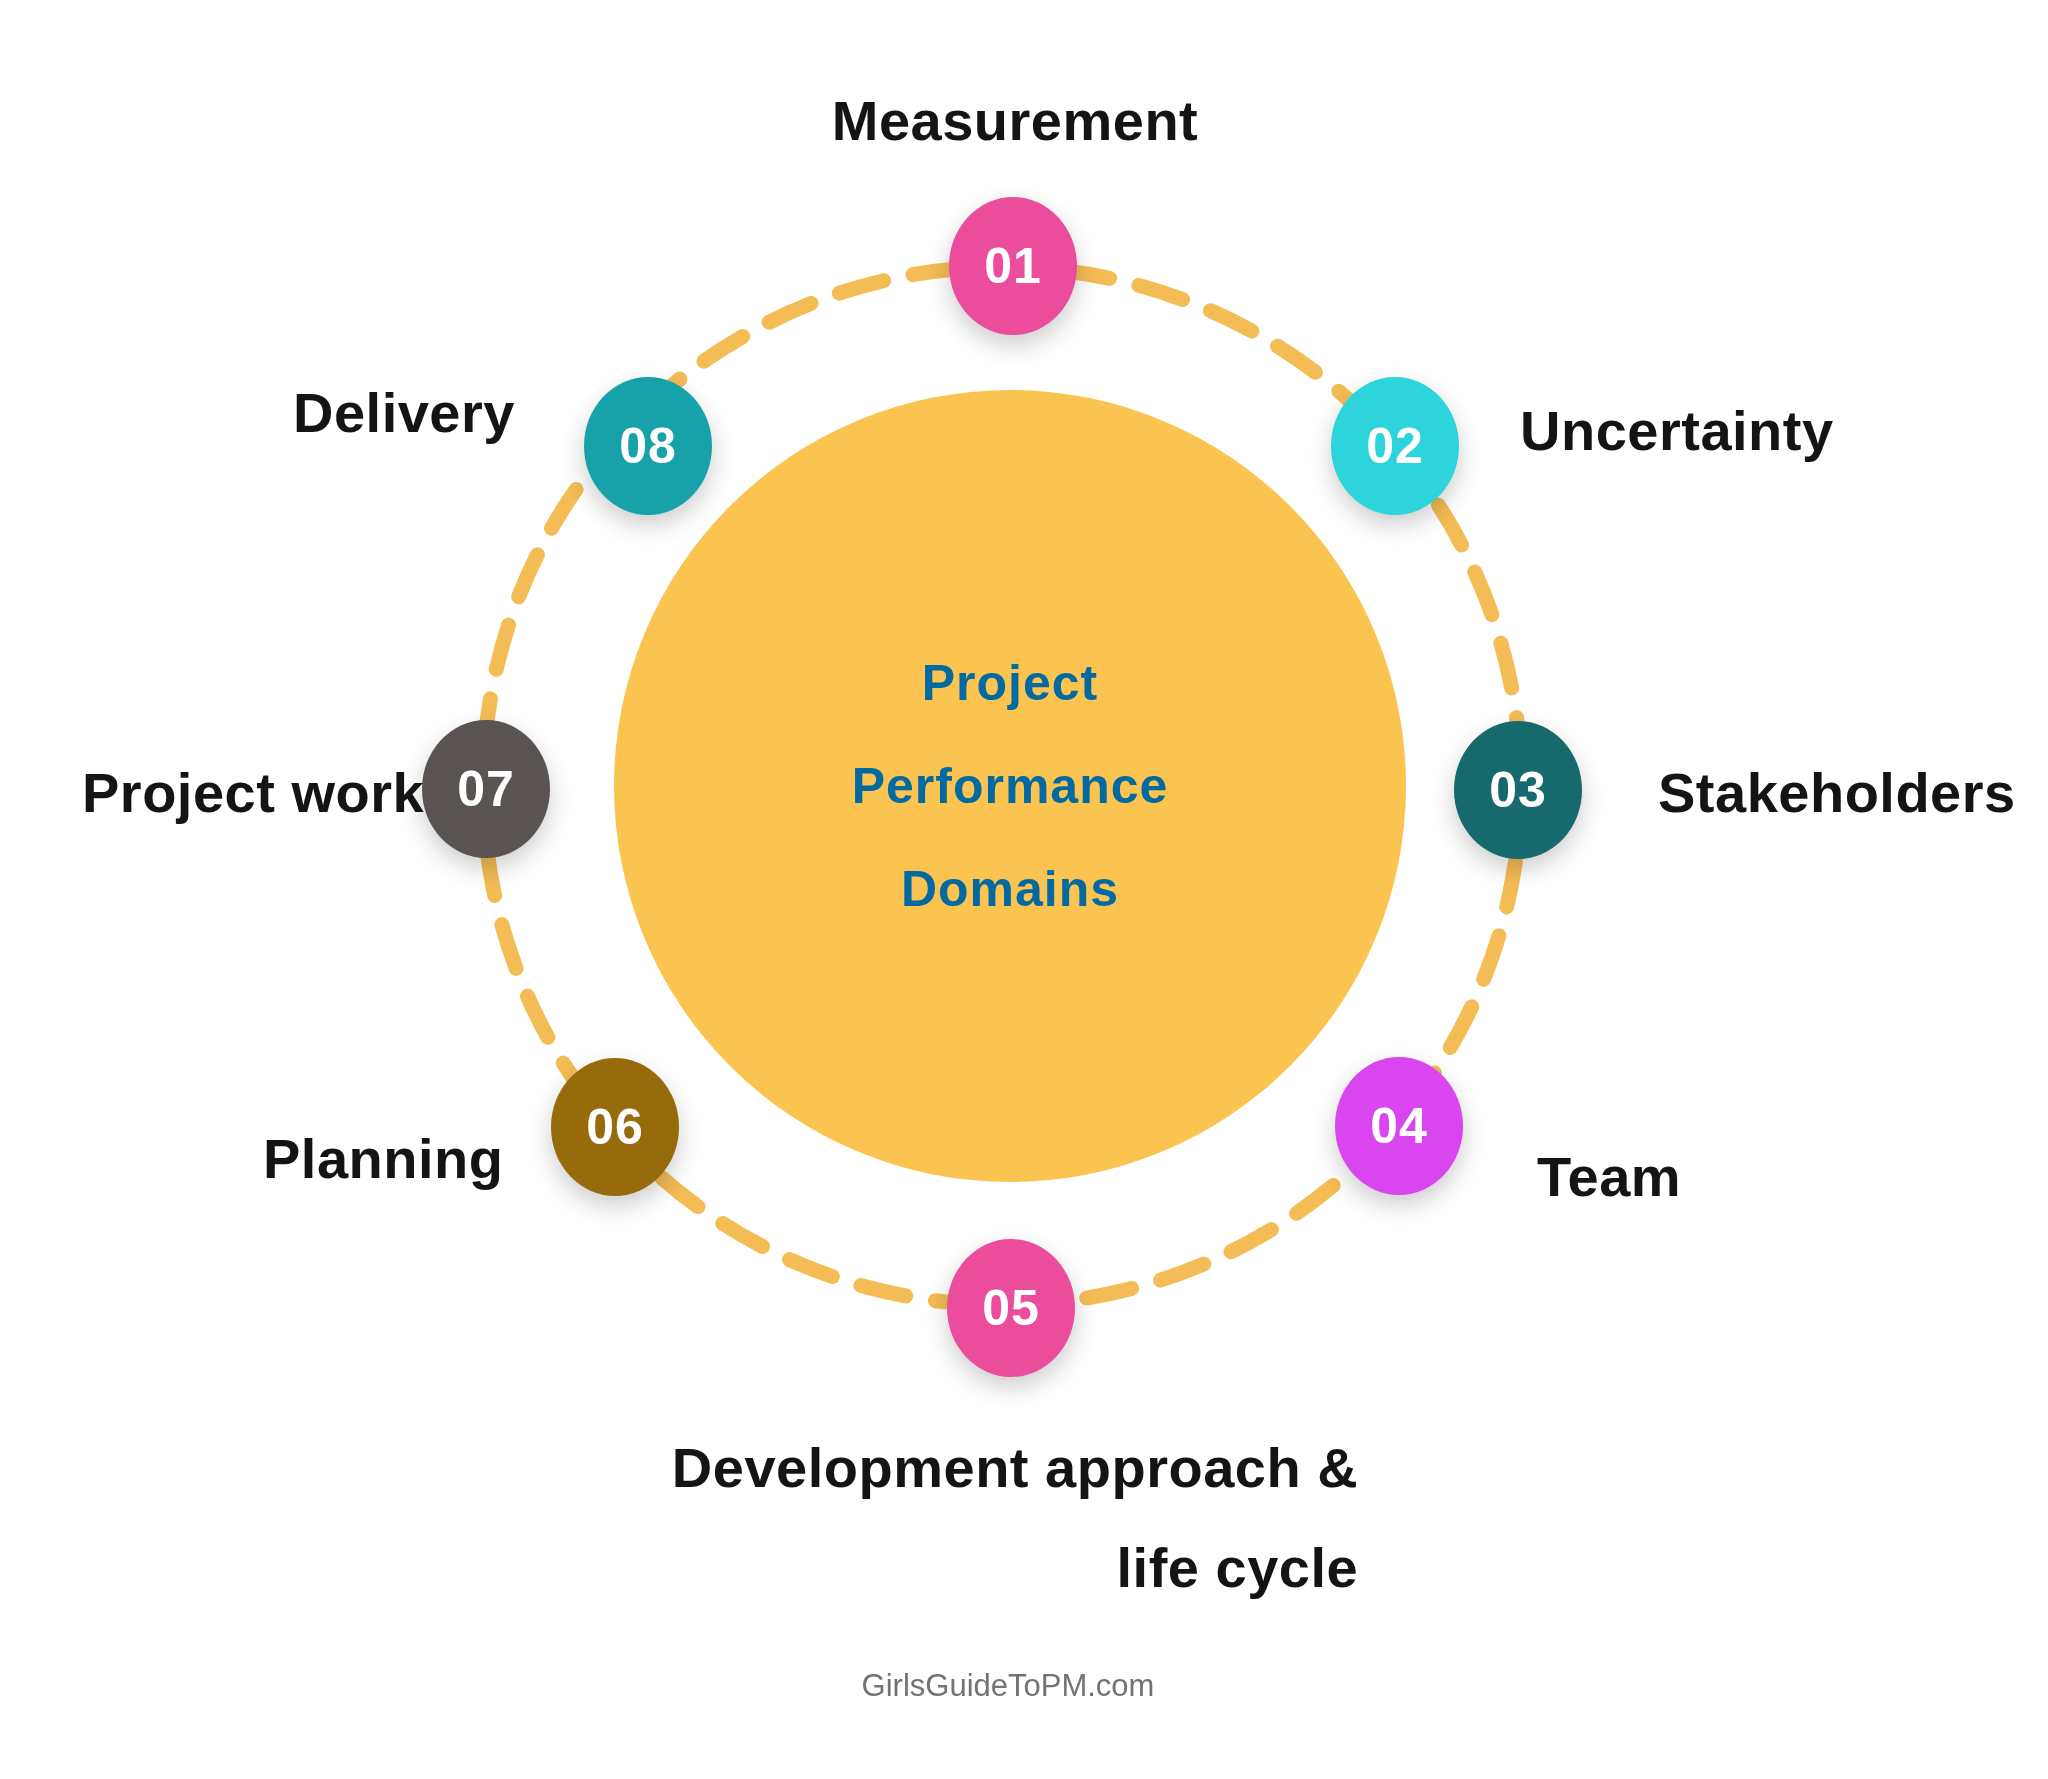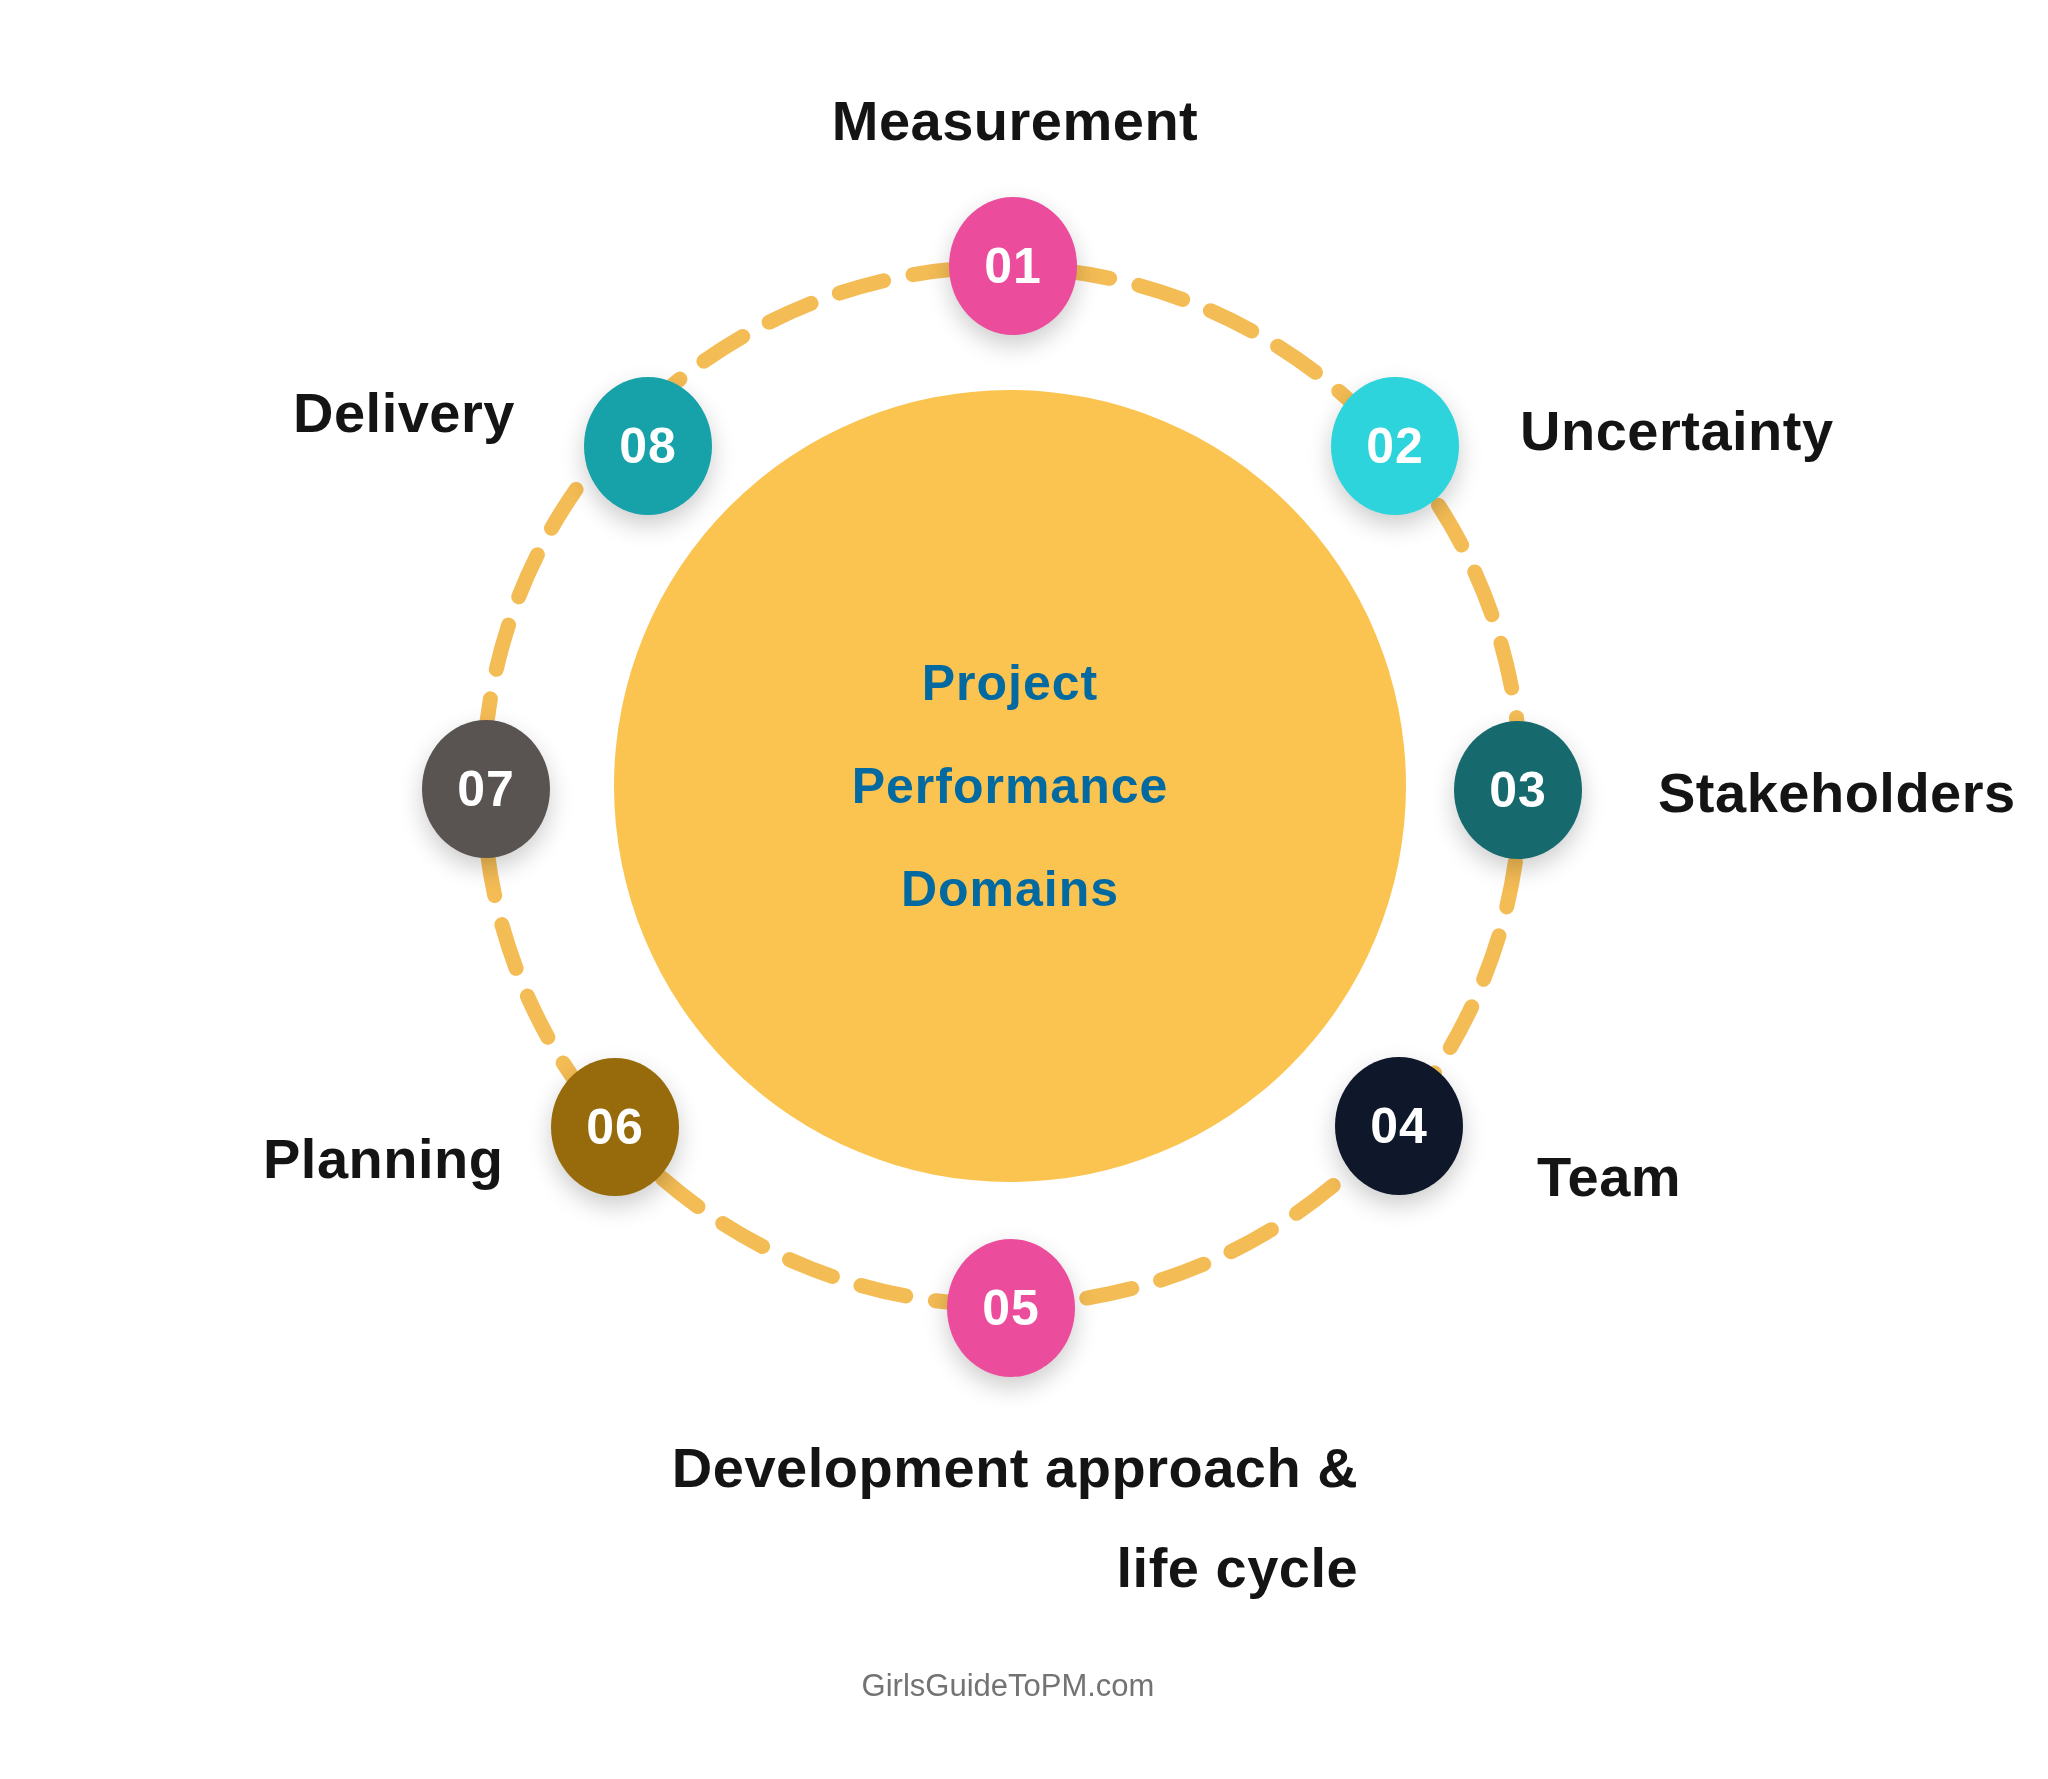--- a/index.html
+++ b/index.html
@@ -75,21 +75,21 @@
 
   <div class="node node-1" style="background: rgb(236, 76, 156);">
     <span class="num">01</span>
   </div>
   <div class="node node-2" style="background: rgb(46, 212, 220);">
     <span class="num">02</span>
   </div>
   <div class="node node-3" style="background: rgb(22, 106, 110);">
     <span class="num">03</span>
   </div>
-  <div class="node node-4" style="background: #0f172a;">
+  <div class="node node-4" style="background: #d946ef;">
     <span class="num">04</span>
   </div>
   <div class="node node-5" style="background: rgb(236, 76, 156);">
     <span class="num">05</span>
   </div>
   <div class="node node-6" style="background: rgb(151, 106, 12);">
     <span class="num">06</span>
   </div>
   <div class="node node-7" style="background: rgb(89, 84, 81);">
     <span class="num">07</span>
@@ -100,16 +100,17 @@
 
   <div class="label label-measurement">Measurement</div>
   <div class="label label-uncertainty">Uncertainty</div>
   <div class="label label-stakeholders">Stakeholders</div>
   <div class="label label-team">Team</div>
   <div class="label label-devapproach">
     <div>Development approach &amp;</div>
     <div>life cycle</div>
   </div>
   <div class="label label-planning">Planning</div>
+  <div class="label label-projectwork">Project work</div>
   <div class="label label-delivery">Delivery</div>
 
   <div class="footer">GirlsGuideToPM.com</div>
 </div>
 
 </body></html>

